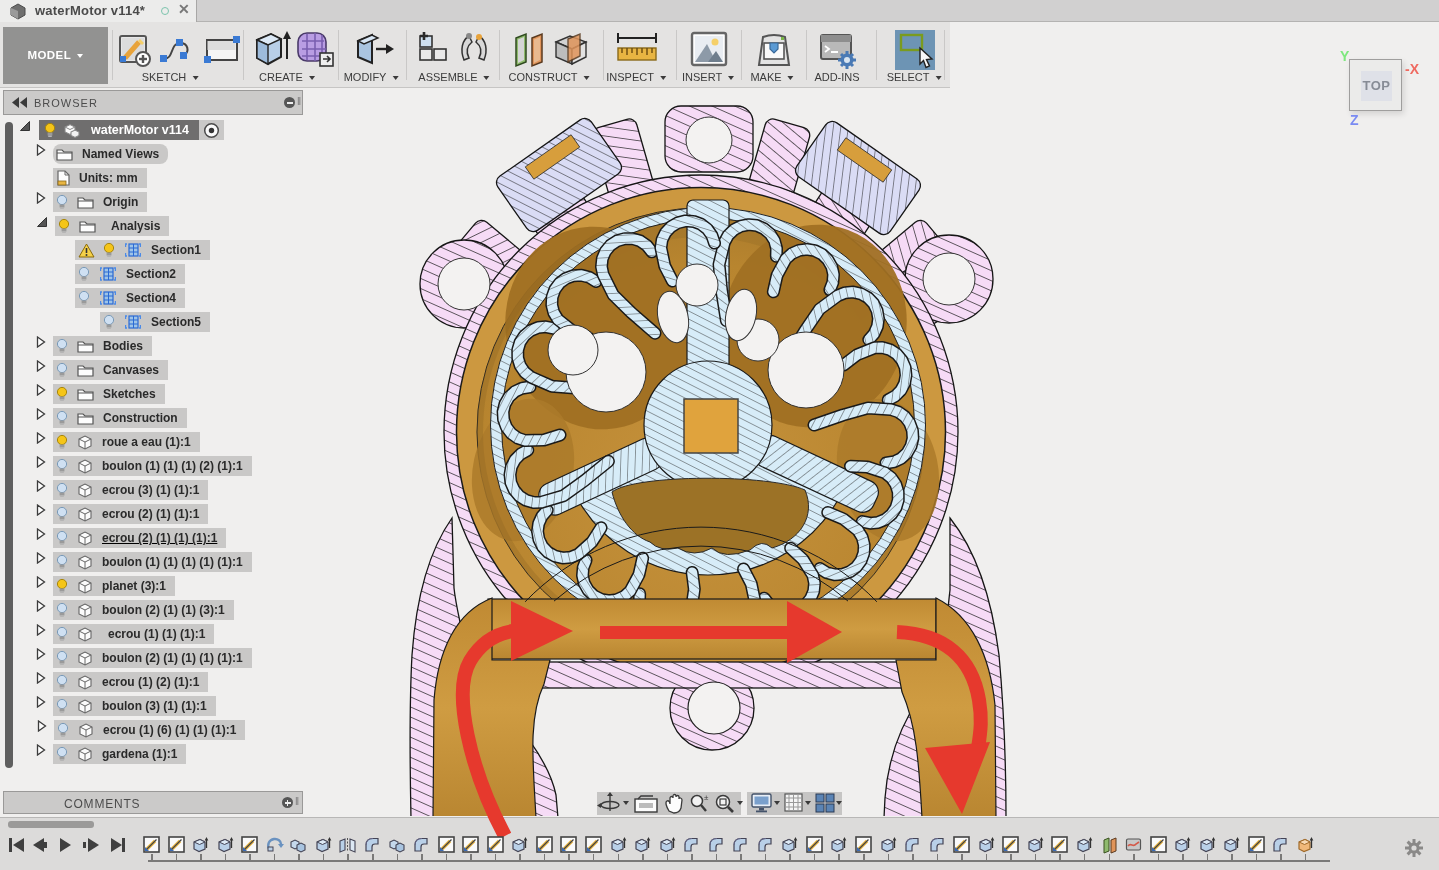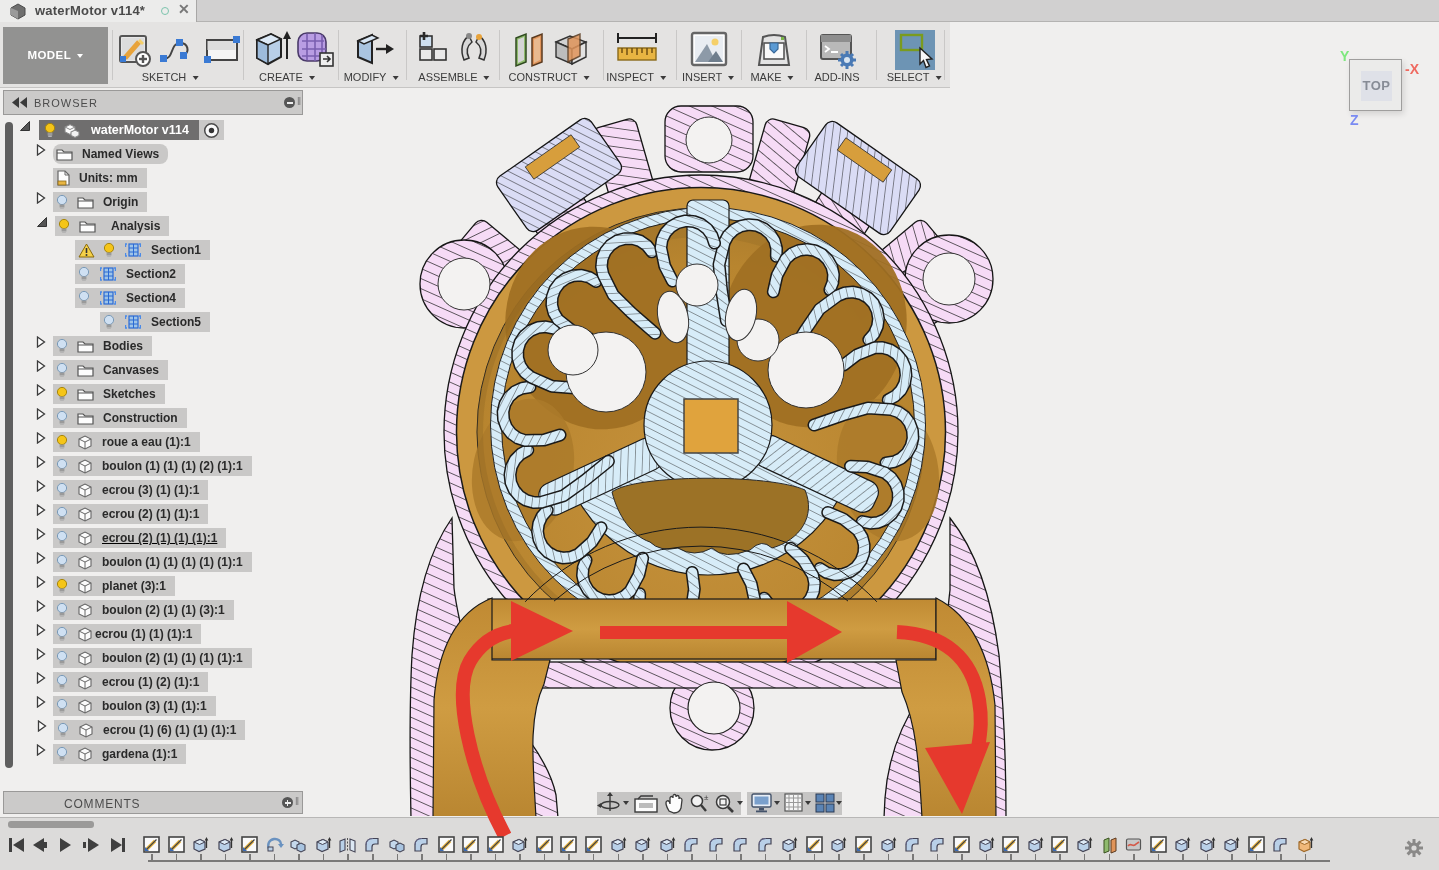--- a/index.html
+++ b/index.html
@@ -791,21 +791,21 @@
           <circle cx="6" cy="6" r="4.6" fill="#cfe0f2" stroke="#7a9ab8" stroke-width="1"></circle>
           <rect x="3.6" y="10.5" width="4.8" height="3" fill="#9a9a9a"></rect>
           <rect x="4.2" y="13.5" width="3.6" height="1.5" fill="#b5b5b5"></rect>
         </svg>
         <span style="width:9px;"></span>
         <svg class="tic" width="16" height="15" viewBox="0 0 16 15">
           <polygon points="2,4 8,1 14,4 14,11 8,14 2,11" fill="#fbfbfb" stroke="#666" stroke-width="1.1"></polygon>
           <polyline points="2,4 8,7 14,4" fill="none" stroke="#666" stroke-width="1"></polyline>
           <line x1="8" y1="7" x2="8" y2="14" stroke="#666" stroke-width="1"></line>
         </svg>
-        <span class="lbl" style="margin-left:2px;">ecrou (1) (1) (1):1</span>
+        <span class="lbl" style="margin-left:15px;">ecrou (1) (1) (1):1</span>
       </span>
     </div>
 <div class="trow" style="left:36px;top:648px;">
       <svg class="tic" width="10" height="12" viewBox="0 0 10 12">
         <polygon points="1.5,1 8.5,6 1.5,11" fill="#fdfdfd" stroke="#3c3c3c" stroke-width="1.3"></polygon>
       </svg>
       <span class="thl" style="margin-left:7px;">
         <svg class="tic" width="12" height="16" viewBox="0 0 12 16">
           <circle cx="6" cy="6" r="4.6" fill="#cfe0f2" stroke="#7a9ab8" stroke-width="1"></circle>
           <rect x="3.6" y="10.5" width="4.8" height="3" fill="#9a9a9a"></rect>

